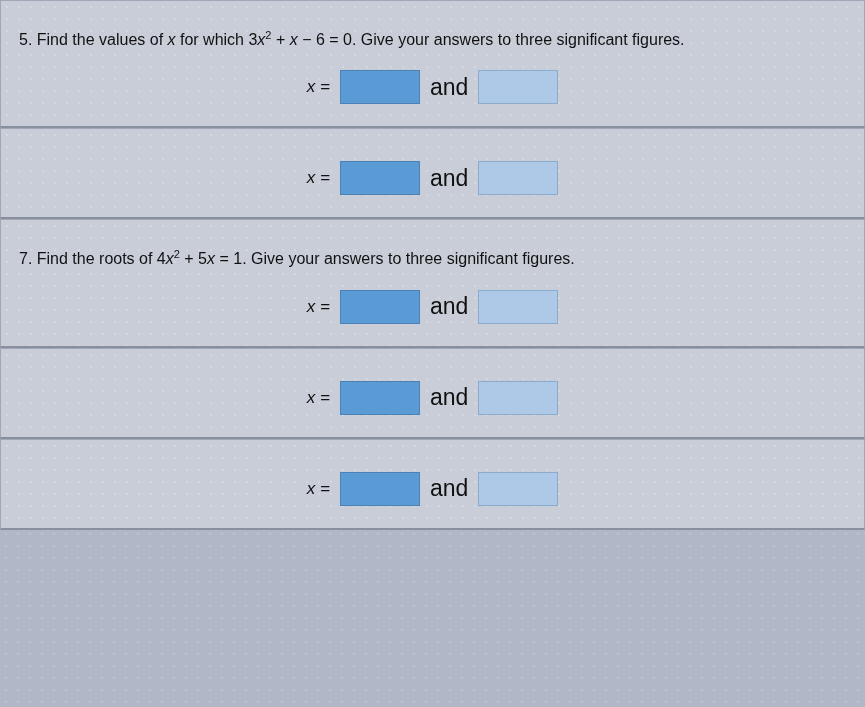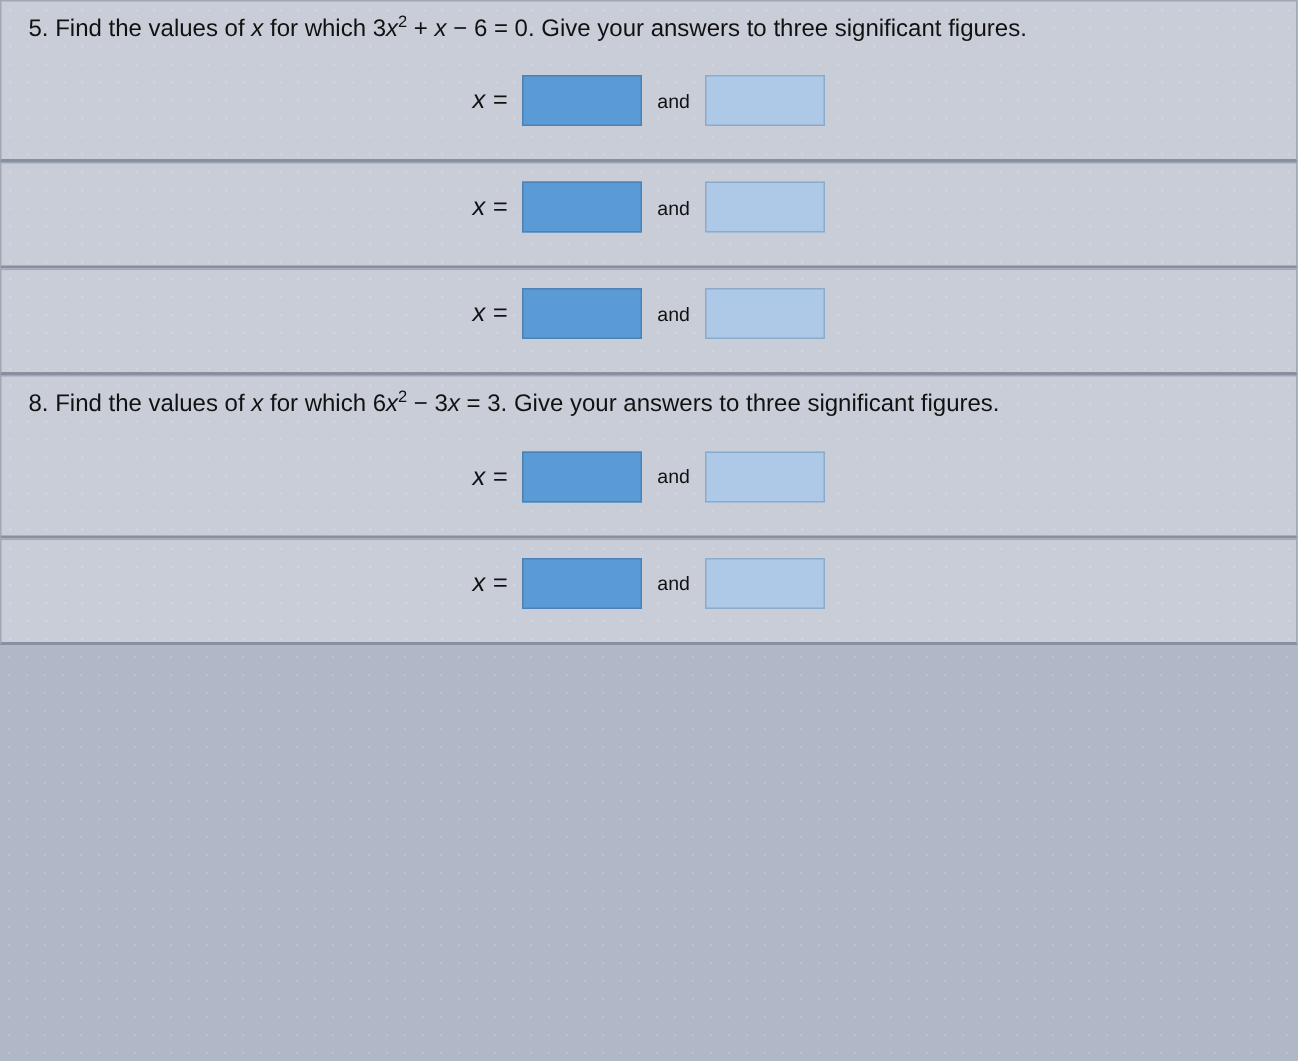--- a/index.html
+++ b/index.html
@@ -17,21 +17,21 @@
       background-image: radial-gradient(circle, rgba(255,255,255,0.15) 1px, transparent 1px);
       background-size: 12px 12px;
     }
 
     .question-block {
       background-color: #c8cdd8;
       background-image: radial-gradient(circle, rgba(255,255,255,0.2) 1px, transparent 1px);
       background-size: 12px 12px;
       border: 1px solid #a0a8b8;
       border-bottom: 2px solid #8890a0;
-      padding: 6px 18px 18px 18px;
+      padding: 26px 18px 18px 18px;
     }
 
     .question-text {
       font-size: 16px;
       color: #111;
       line-height: 1.5;
       margin-bottom: 12px;
     }
 
     .question-text em {
@@ -60,21 +60,21 @@
     }
 
     .answer-box-light {
       width: 80px;
       height: 34px;
       background-color: #aec8e8;
       border: 1px solid #8aabcc;
     }
 
     .and-text {
-      font-size: 13px;
+      font-size: 23px;
       color: #111;
     }
 
     sup {
       font-size: 11px;
       vertical-align: super;
     }
   </style>
 </head>
 <body>
@@ -95,41 +95,40 @@
 <div class="question-block">
   <div class="answer-row">
     <span class="eq-label">x =</span>
     <div class="answer-box"></div>
     <span class="and-text">and</span>
     <div class="answer-box-light"></div>
   </div>
 </div>
 
 <div class="question-block">
-  <div class="answer-row">
-    <span class="eq-label">x =</span>
-    <div class="answer-box"></div>
-    <span class="and-text">and</span>
-    <div class="answer-box-light"></div>
-  </div>
-</div>
-
-<div class="question-block">
   <div class="question-text">
-    8. Find the values of <em>x</em> for which 6<em>x</em><sup>2</sup> − 3<em>x</em> = 3. Give your answers to three significant
-    figures.
+    7. Find the roots of 4<em>x</em><sup>2</sup> + 5<em>x</em> = 1. Give your answers to three significant figures.
   </div>
   <div class="answer-row">
     <span class="eq-label">x =</span>
     <div class="answer-box"></div>
     <span class="and-text">and</span>
     <div class="answer-box-light"></div>
   </div>
 </div>
 
 <div class="question-block">
   <div class="answer-row">
     <span class="eq-label">x =</span>
     <div class="answer-box"></div>
     <span class="and-text">and</span>
     <div class="answer-box-light"></div>
   </div>
 </div>
 
+<div class="question-block">
+  <div class="answer-row">
+    <span class="eq-label">x =</span>
+    <div class="answer-box"></div>
+    <span class="and-text">and</span>
+    <div class="answer-box-light"></div>
+  </div>
+</div>
+
 </body></html>

